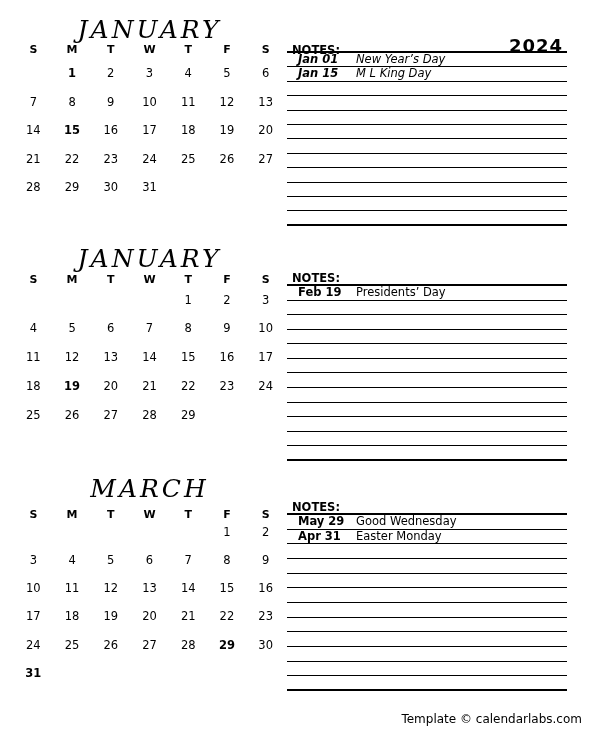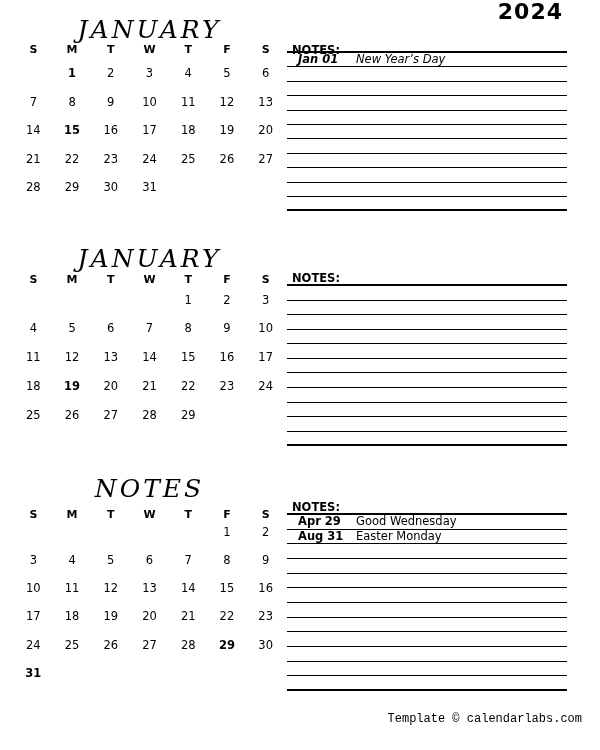--- a/index.html
+++ b/index.html
@@ -1,18 +1,18 @@
 <!DOCTYPE html>
 <html><head>
 <meta charset="utf-8">
 <style>
   html,body{margin:0;padding:0;background:#fff;}
   .page{position:relative;width:600px;height:750px;background:#fff;overflow:hidden;
         font-family:"DejaVu Sans",sans-serif;color:#000;}
-  .year{position:absolute;top:0;right:37px;font-size:22px;font-weight:bold;
+  .year{position:absolute;top:34px;right:37px;font-size:18px;font-weight:bold;
         letter-spacing:1px;line-height:24px;}
   .m-title{position:absolute;left:14px;width:271px;text-align:center;
         font-family:"DejaVu Serif",serif;font-style:italic;font-size:25px;
         letter-spacing:3px;line-height:28px;white-space:nowrap;}
   .dow{position:absolute;left:14px;width:271px;display:grid;
         grid-template-columns:repeat(7,1fr);font-size:11px;font-weight:bold;
         text-align:center;line-height:12px;}
   .days{position:absolute;left:14px;width:271px;display:grid;
         grid-template-columns:repeat(7,1fr);font-size:11.5px;text-align:center;}
   .days .d{display:block;}
@@ -20,21 +20,21 @@
   .notes-label{position:absolute;left:292px;font-size:11.5px;font-weight:bold;
         line-height:12px;}
   .notes{position:absolute;left:287px;width:280px;border-top:2px solid #000;
         box-sizing:border-box;}
   .nrow{display:flex;border-bottom:1px solid #000;box-sizing:border-box;
         font-size:11.5px;overflow:hidden;}
   .nrow:last-child{border-bottom-width:2px;}
   .nd{width:58px;padding-left:11px;font-weight:bold;box-sizing:border-box;
         white-space:nowrap;}
   .nn{padding-left:11px;white-space:nowrap;}
-  .footer{position:absolute;top:712px;right:18px;font-size:12px;line-height:15px;font-family:Liberation Mono, monospace;}
+  .footer{position:absolute;top:712px;right:18px;font-size:12px;line-height:15px;}
 </style>
 </head>
 <body>
 
 <div class="page">
   <div class="year">2024</div>
   <div id="months">
       <div class="m-title" style="top: 16px;">JANUARY</div>
       <div class="dow" style="top: 44px;">
         <span>S</span>
@@ -81,20 +81,24 @@
         <span class="d" style="line-height: 28.5px; height: 28.5px;"></span>
         <span class="d" style="line-height: 28.5px; height: 28.5px;"></span>
         <span class="d" style="line-height: 28.5px; height: 28.5px;"></span>
       </div>
       <div class="notes-label" style="top: 44px;">NOTES:</div>
       <div class="notes" style="top: 51px; font-style: italic;">
         <div class="nrow" style="height: 14.42px; line-height: 13.42px;">
           <span class="nd">Jan 01</span>
           <span class="nn">New Year’s Day</span>
         </div>
+        <div class="nrow" style="height: 14.42px; line-height: 13.42px;">
+          <span class="nd">Jan 15</span>
+          <span class="nn">M L King Day</span>
+        </div>
         <div class="nrow" style="height: 14.42px; line-height: 13.42px;"></div>
         <div class="nrow" style="height: 14.42px; line-height: 13.42px;"></div>
         <div class="nrow" style="height: 14.42px; line-height: 13.42px;"></div>
         <div class="nrow" style="height: 14.42px; line-height: 13.42px;"></div>
         <div class="nrow" style="height: 14.42px; line-height: 13.42px;"></div>
         <div class="nrow" style="height: 14.42px; line-height: 13.42px;"></div>
         <div class="nrow" style="height: 14.42px; line-height: 13.42px;"></div>
         <div class="nrow" style="height: 14.42px; line-height: 13.42px;"></div>
         <div class="nrow" style="height: 14.42px; line-height: 13.42px;"></div>
         <div class="nrow" style="height: 14.42px; line-height: 13.42px;"></div>
@@ -141,33 +145,37 @@
         <span class="d" style="line-height: 28.75px; height: 28.75px;">25</span>
         <span class="d" style="line-height: 28.75px; height: 28.75px;">26</span>
         <span class="d" style="line-height: 28.75px; height: 28.75px;">27</span>
         <span class="d" style="line-height: 28.75px; height: 28.75px;">28</span>
         <span class="d" style="line-height: 28.75px; height: 28.75px;">29</span>
         <span class="d" style="line-height: 28.75px; height: 28.75px;"></span>
         <span class="d" style="line-height: 28.75px; height: 28.75px;"></span>
       </div>
       <div class="notes-label" style="top: 272px;">NOTES:</div>
       <div class="notes" style="top: 284px;">
-        <div class="nrow" style="height: 14.58px; line-height: 13.58px;"></div>
-        <div class="nrow" style="height: 14.58px; line-height: 13.58px;"></div>
-        <div class="nrow" style="height: 14.58px; line-height: 13.58px;"></div>
-        <div class="nrow" style="height: 14.58px; line-height: 13.58px;"></div>
-        <div class="nrow" style="height: 14.58px; line-height: 13.58px;"></div>
-        <div class="nrow" style="height: 14.58px; line-height: 13.58px;"></div>
-        <div class="nrow" style="height: 14.58px; line-height: 13.58px;"></div>
-        <div class="nrow" style="height: 14.58px; line-height: 13.58px;"></div>
-        <div class="nrow" style="height: 14.58px; line-height: 13.58px;"></div>
-        <div class="nrow" style="height: 14.58px; line-height: 13.58px;"></div>
-        <div class="nrow" style="height: 14.58px; line-height: 13.58px;"></div>
-      </div>
-      <div class="m-title" style="top: 475px;">NOTES</div>
+        <div class="nrow" style="height: 14.58px; line-height: 13.58px;">
+          <span class="nd">Feb 19</span>
+          <span class="nn">Presidents’ Day</span>
+        </div>
+        <div class="nrow" style="height: 14.58px; line-height: 13.58px;"></div>
+        <div class="nrow" style="height: 14.58px; line-height: 13.58px;"></div>
+        <div class="nrow" style="height: 14.58px; line-height: 13.58px;"></div>
+        <div class="nrow" style="height: 14.58px; line-height: 13.58px;"></div>
+        <div class="nrow" style="height: 14.58px; line-height: 13.58px;"></div>
+        <div class="nrow" style="height: 14.58px; line-height: 13.58px;"></div>
+        <div class="nrow" style="height: 14.58px; line-height: 13.58px;"></div>
+        <div class="nrow" style="height: 14.58px; line-height: 13.58px;"></div>
+        <div class="nrow" style="height: 14.58px; line-height: 13.58px;"></div>
+        <div class="nrow" style="height: 14.58px; line-height: 13.58px;"></div>
+        <div class="nrow" style="height: 14.58px; line-height: 13.58px;"></div>
+      </div>
+      <div class="m-title" style="top: 475px;">MARCH</div>
       <div class="dow" style="top: 509px;">
         <span>S</span>
         <span>M</span>
         <span>T</span>
         <span>W</span>
         <span>T</span>
         <span>F</span>
         <span>S</span>
       </div>
       <div class="days" style="top: 517.9px;">
@@ -210,25 +218,25 @@
         <span class="d" style="line-height: 28.2px; height: 28.2px;"></span>
         <span class="d" style="line-height: 28.2px; height: 28.2px;"></span>
         <span class="d" style="line-height: 28.2px; height: 28.2px;"></span>
         <span class="d" style="line-height: 28.2px; height: 28.2px;"></span>
         <span class="d" style="line-height: 28.2px; height: 28.2px;"></span>
         <span class="d" style="line-height: 28.2px; height: 28.2px;"></span>
       </div>
       <div class="notes-label" style="top: 501px;">NOTES:</div>
       <div class="notes" style="top: 513px;">
         <div class="nrow" style="height: 14.67px; line-height: 13.67px;">
-          <span class="nd">Apr 29</span>
+          <span class="nd">May 29</span>
           <span class="nn">Good Wednesday</span>
         </div>
         <div class="nrow" style="height: 14.67px; line-height: 13.67px;">
-          <span class="nd">Aug 31</span>
+          <span class="nd">Apr 31</span>
           <span class="nn">Easter Monday</span>
         </div>
         <div class="nrow" style="height: 14.67px; line-height: 13.67px;"></div>
         <div class="nrow" style="height: 14.67px; line-height: 13.67px;"></div>
         <div class="nrow" style="height: 14.67px; line-height: 13.67px;"></div>
         <div class="nrow" style="height: 14.67px; line-height: 13.67px;"></div>
         <div class="nrow" style="height: 14.67px; line-height: 13.67px;"></div>
         <div class="nrow" style="height: 14.67px; line-height: 13.67px;"></div>
         <div class="nrow" style="height: 14.67px; line-height: 13.67px;"></div>
         <div class="nrow" style="height: 14.67px; line-height: 13.67px;"></div>

